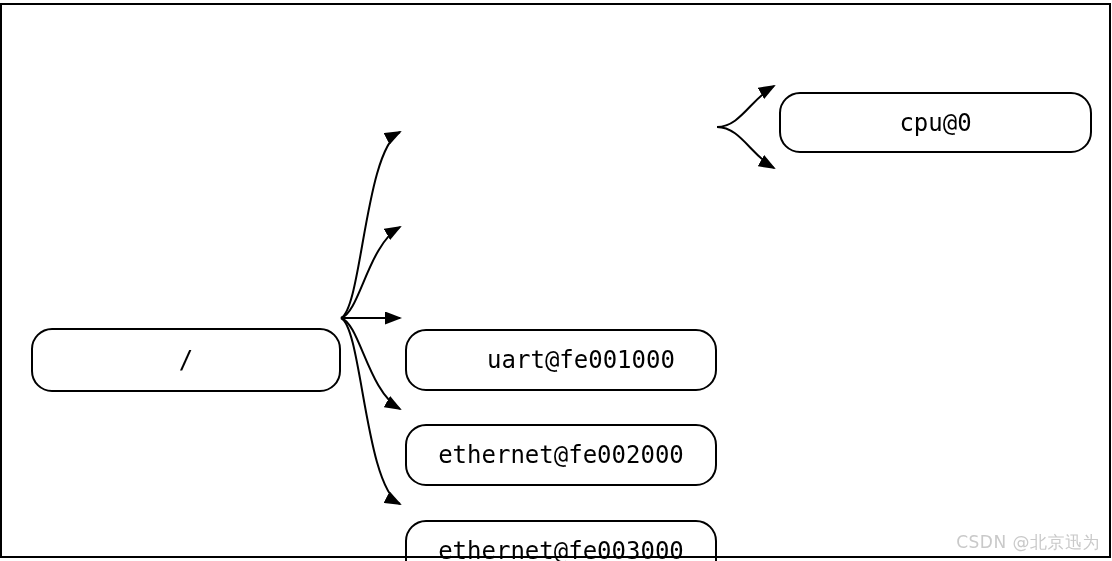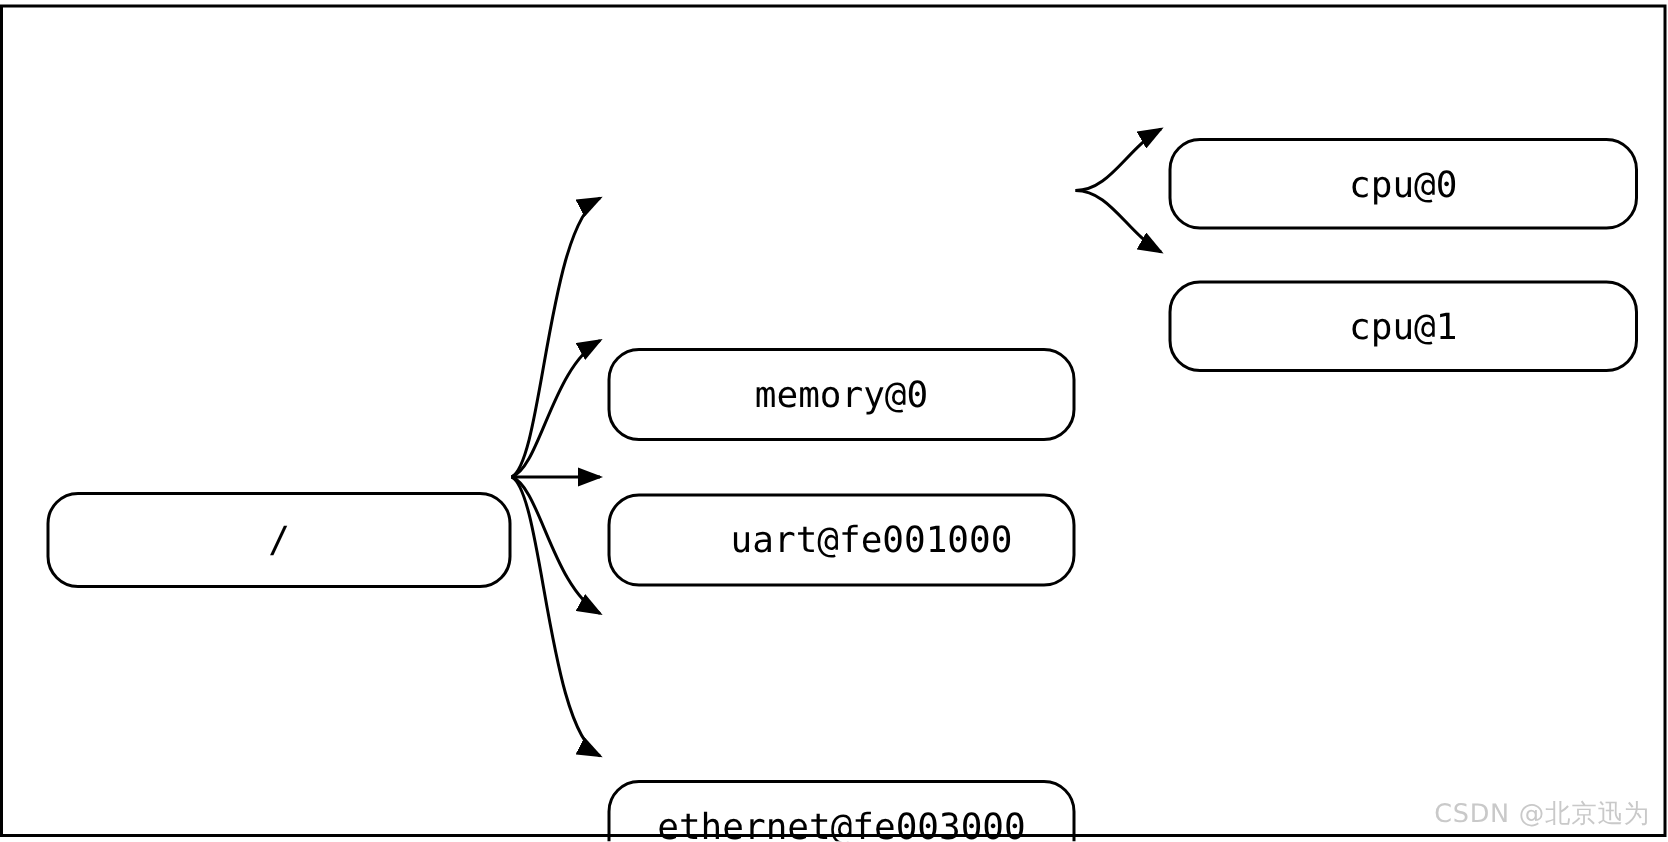--- a/index.html
+++ b/index.html
@@ -85,38 +85,35 @@
       <path d="M 717,127 C 740,127 751,99 774,86" marker-end="url(#arrow)"></path>
       <path d="M 717,127 C 740,127 751,155 774,168" marker-end="url(#arrow)"></path>
     </g>
   </svg>
 
   <div class="node node-root" id="node-root">
     <span>/</span>
   </div>
 
 
-  <div class="node node-mid" id="node-memory0">
-    <span>memory@0</span>
-  </div>
 
   <div class="node node-mid" id="node-uart">
     <span>uart@fe001000</span>
   </div>
 
+  <div class="node node-mid" id="node-ethernet2">
+    <span>ethernet@fe002000</span>
+  </div>
 
   <div class="node node-mid" id="node-ethernet3">
     <span>ethernet@fe003000</span>
   </div>
 
   <div class="node node-right" id="node-cpu0">
     <span>cpu@0</span>
   </div>
 
-  <div class="node node-right" id="node-cpu1">
-    <span>cpu@1</span>
-  </div>
 
   <div id="watermark">CSDN @北京迅为</div>
 
   <div id="frame"></div>
 
 </div>
 
 </body></html>

